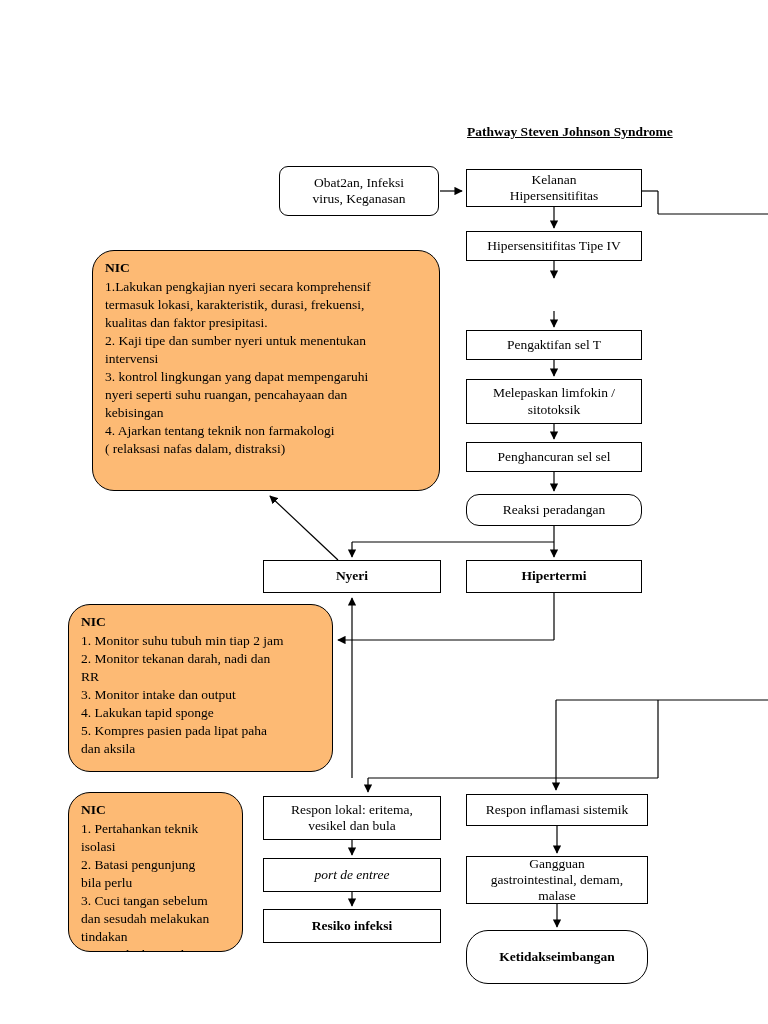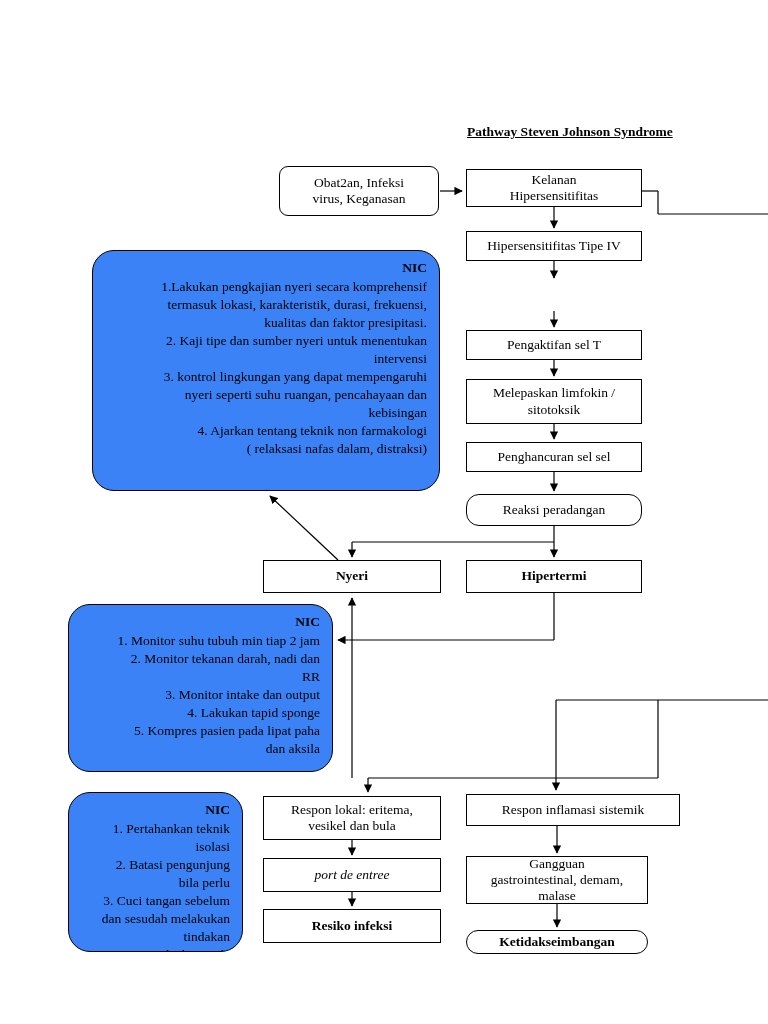--- a/index.html
+++ b/index.html
@@ -53,25 +53,25 @@
     font-weight: bold;
   }
   .node.italic {
     font-style: italic;
   }
   .nic {
     position: absolute;
     box-sizing: border-box;
     border: 1px solid #000000;
     border-radius: 22px;
-    background: #3b82f6;
+    background: #fdba74;
     font-size: 13.5px;
     line-height: 1.33;
     padding: 8px 12px;
-    text-align: right;
+    text-align: left;
     overflow: hidden;
   }
   .nic .nic-title {
     font-weight: bold;
     display: block;
     margin-bottom: 1px;
   }
   .nic .nic-line {
     display: block;
     white-space: pre-wrap;
@@ -180,39 +180,39 @@
 
   <div class="node bold" style="left:466px; top:560px; width:176px; height:33px;">
     <span style="white-space:pre-line;">Hipertermi</span>
   </div>
 
   <div class="node" style="left:263px; top:796px; width:178px; height:44px;">
     <span style="white-space:pre-line;">Respon lokal: eritema,
 vesikel dan bula</span>
   </div>
 
-  <div class="node" style="left:466px; top:794px; width:214px; height:32px;">
+  <div class="node" style="left:466px; top:794px; width:182px; height:32px;">
     <span style="white-space:pre-line;">Respon inflamasi sistemik</span>
   </div>
 
   <div class="node italic" style="left:263px; top:858px; width:178px; height:34px;justify-content:center;">
     <span style="white-space:pre-line;">port de entree</span>
   </div>
 
   <div class="node" style="left:466px; top:856px; width:182px; height:48px;">
     <span style="white-space:pre-line;">Gangguan
 gastrointestinal, demam,
 malase</span>
   </div>
 
   <div class="node bold" style="left:263px; top:909px; width:178px; height:34px;">
     <span style="white-space:pre-line;">Resiko infeksi</span>
   </div>
 
-  <div class="node bold biground" style="left:466px; top:930px; width:182px; height:24px;">
+  <div class="node bold biground" style="left:466px; top:930px; width:182px; height:54px;">
     <span style="white-space:pre-line;">Ketidakseimbangan</span>
   </div>
 
   <div class="nic" style="left:92px; top:250px; width:348px; height:241px;">
     <span class="nic-title">NIC</span>
     <span class="nic-line">1.Lakukan pengkajian nyeri secara komprehensif</span>
     <span class="nic-line">termasuk lokasi, karakteristik, durasi, frekuensi,</span>
     <span class="nic-line">kualitas dan faktor presipitasi.</span>
     <span class="nic-line">2. Kaji tipe dan sumber nyeri untuk menentukan</span>
     <span class="nic-line">intervensi</span>

